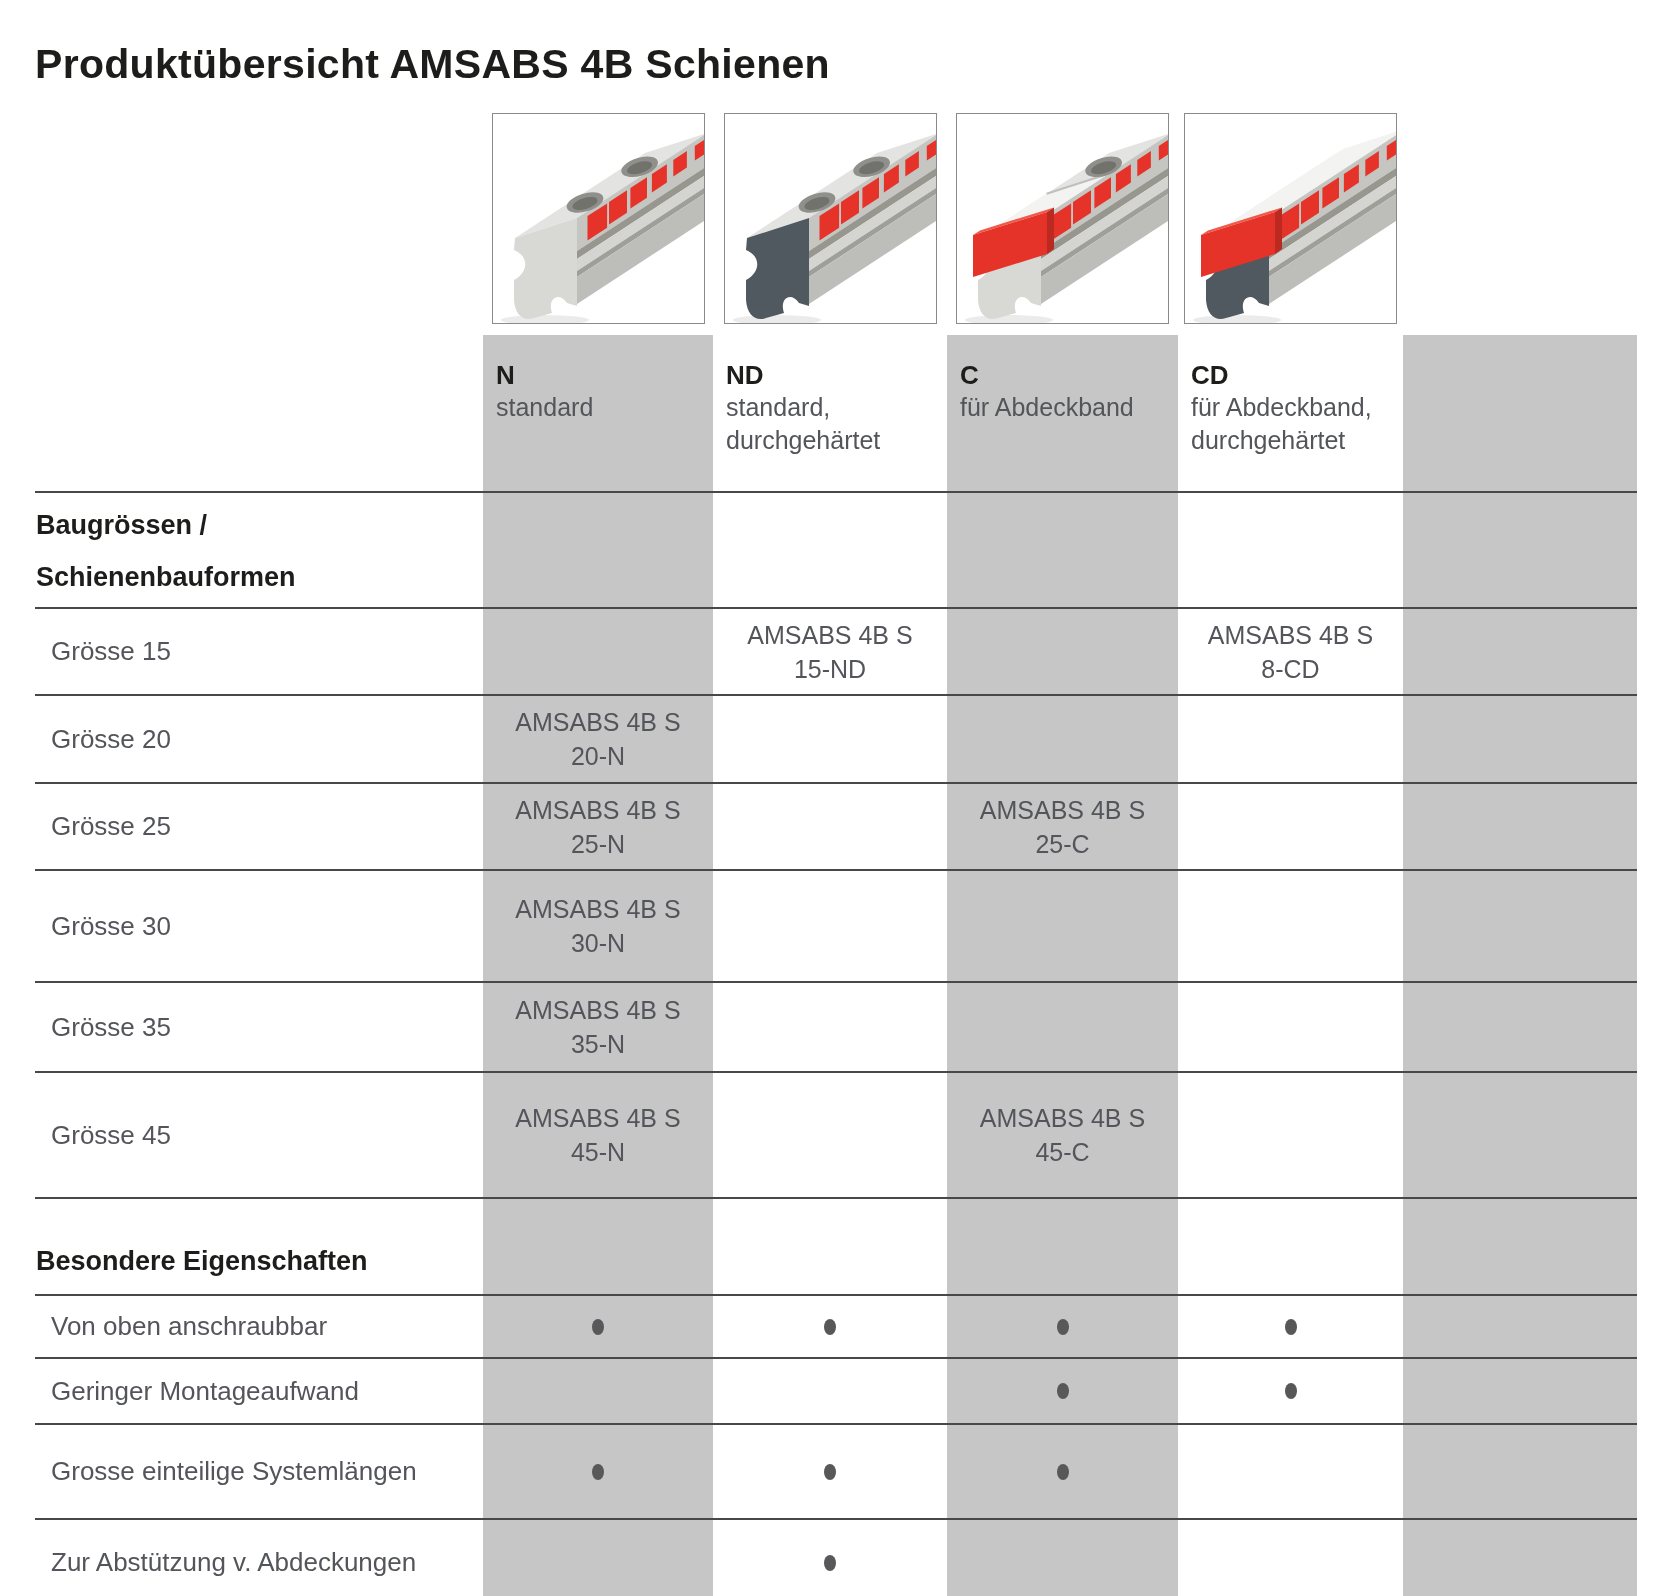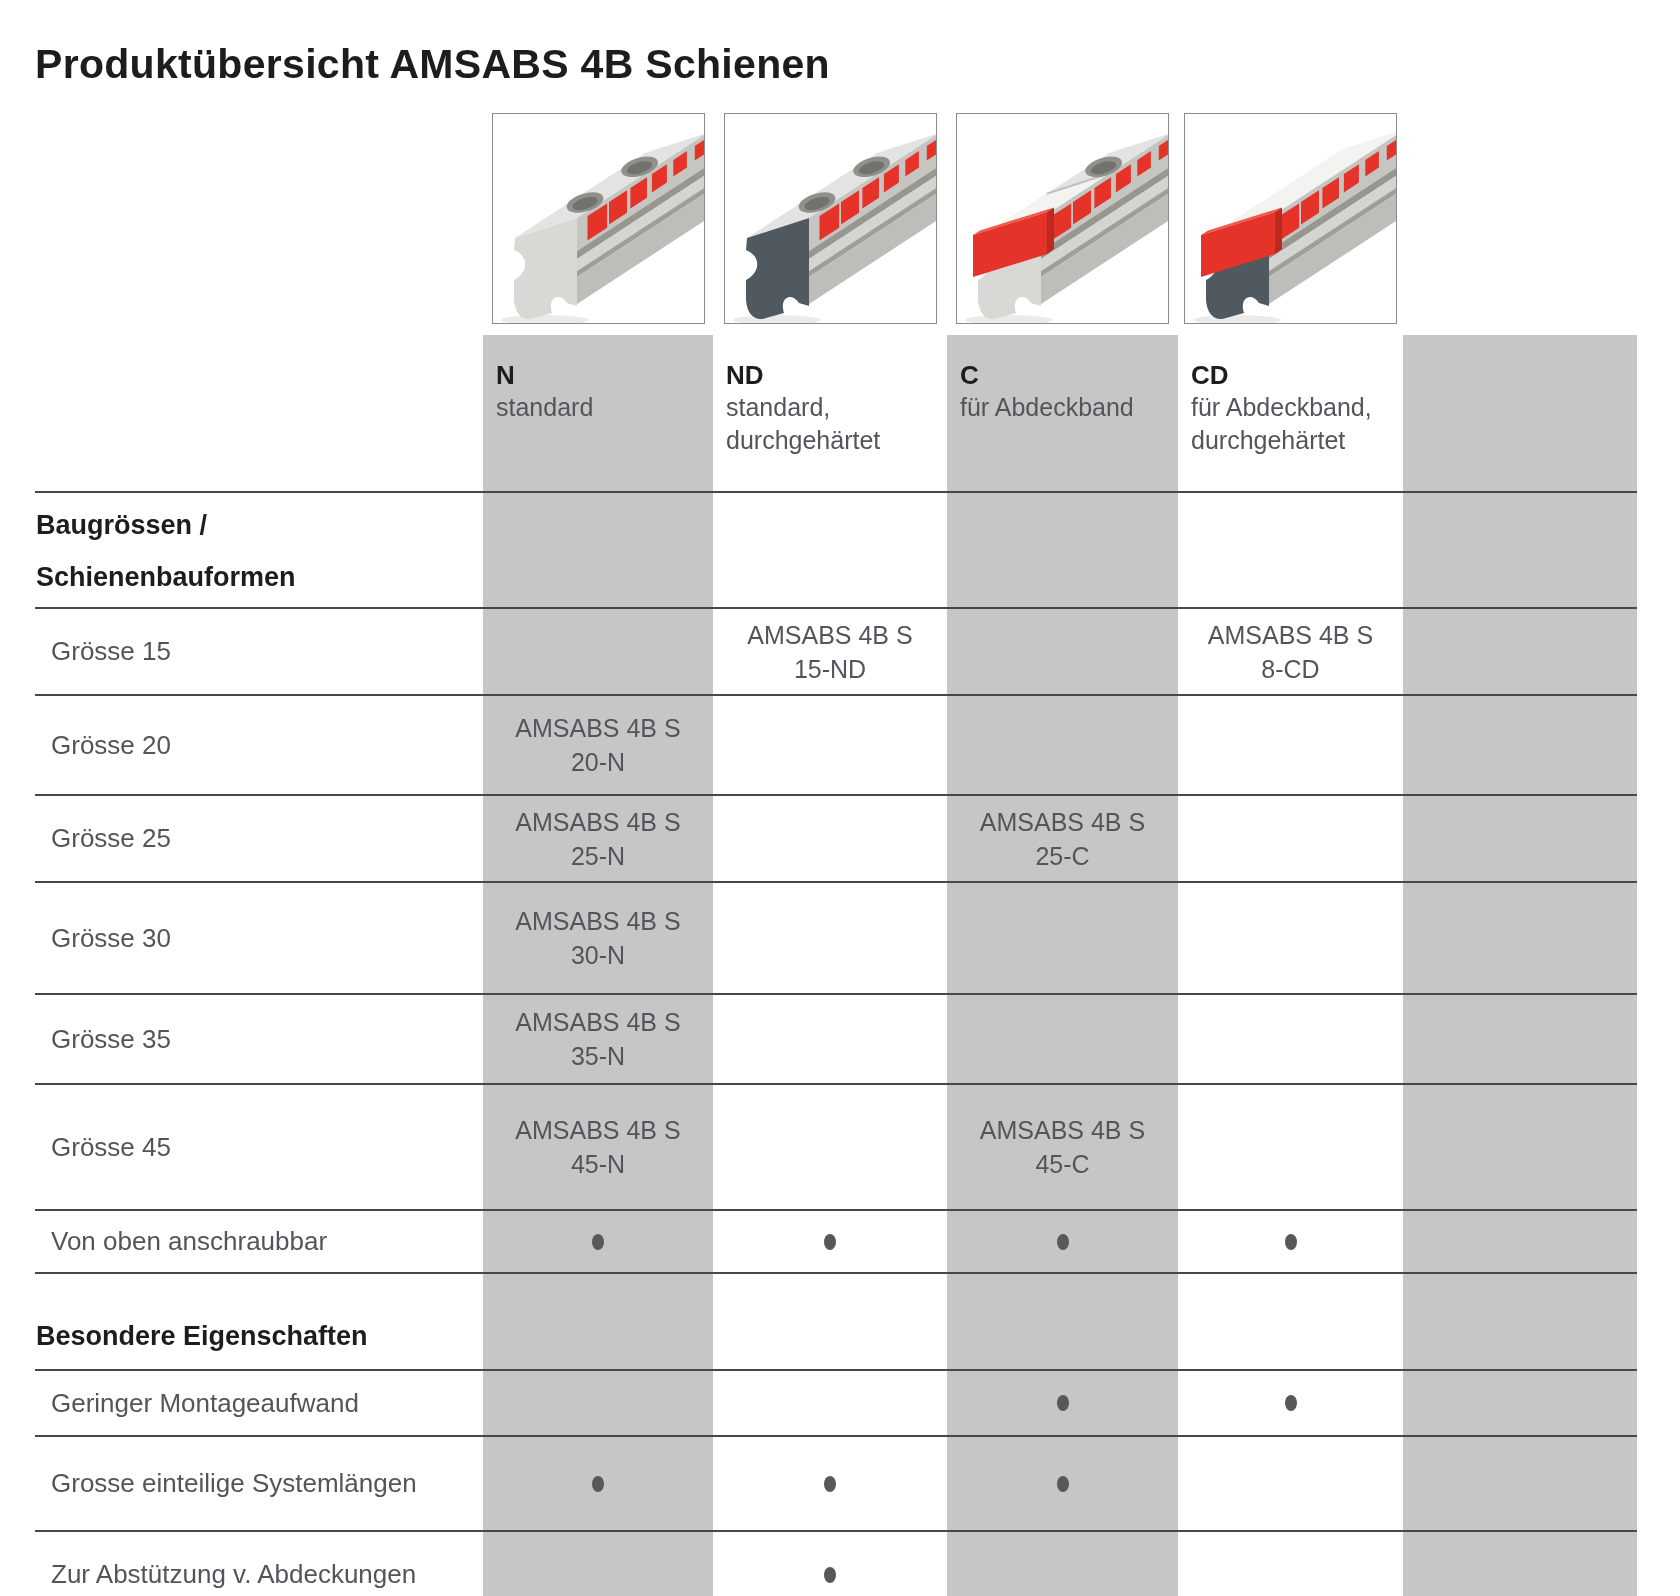--- a/index.html
+++ b/index.html
@@ -211,21 +211,21 @@
         <div>AMSABS 4B S</div>
         <div>15-ND</div>
       </div>
       <div class="cell shaded val-cell"></div>
       <div class="cell val-cell">
         <div>AMSABS 4B S</div>
         <div>8-CD</div>
       </div>
       <div class="cell shaded val-cell"></div>
     </div>
-    <div class="trow bordered" style="height: 100px;">
+    <div class="trow bordered" style="height: 88px;">
       <div class="cell label-cell">Grösse 20</div>
       <div class="cell shaded val-cell">
         <div>AMSABS 4B S</div>
         <div>20-N</div>
       </div>
       <div class="cell val-cell"></div>
       <div class="cell shaded val-cell"></div>
       <div class="cell val-cell"></div>
       <div class="cell shaded val-cell"></div>
     </div>
@@ -271,47 +271,47 @@
         <div>AMSABS 4B S</div>
         <div>45-N</div>
       </div>
       <div class="cell val-cell"></div>
       <div class="cell shaded val-cell">
         <div>AMSABS 4B S</div>
         <div>45-C</div>
       </div>
       <div class="cell val-cell"></div>
       <div class="cell shaded val-cell"></div>
-    </div>
-    <div class="trow bordered" style="height: 63px;">
-      <div class="cell label-cell">Von oben anschraubbar</div>
-      <div class="cell shaded dot-cell">
-        <div class="dot"></div>
-      </div>
-      <div class="cell dot-cell">
-        <div class="dot"></div>
-      </div>
-      <div class="cell shaded dot-cell">
-        <div class="dot"></div>
-      </div>
-      <div class="cell dot-cell">
-        <div class="dot"></div>
-      </div>
-      <div class="cell shaded dot-cell"></div>
     </div>
     <div class="trow bordered" style="height: 97px;">
       <div class="cell sec-cell align-bottom">
         <div>Besondere Eigenschaften</div>
       </div>
       <div class="cell shaded"></div>
       <div class="cell"></div>
       <div class="cell shaded"></div>
       <div class="cell"></div>
       <div class="cell shaded"></div>
     </div>
+    <div class="trow bordered" style="height: 63px;">
+      <div class="cell label-cell">Von oben anschraubbar</div>
+      <div class="cell shaded dot-cell">
+        <div class="dot"></div>
+      </div>
+      <div class="cell dot-cell">
+        <div class="dot"></div>
+      </div>
+      <div class="cell shaded dot-cell">
+        <div class="dot"></div>
+      </div>
+      <div class="cell dot-cell">
+        <div class="dot"></div>
+      </div>
+      <div class="cell shaded dot-cell"></div>
+    </div>
     <div class="trow bordered" style="height: 66px;">
       <div class="cell label-cell">Geringer Montageaufwand</div>
       <div class="cell shaded dot-cell"></div>
       <div class="cell dot-cell"></div>
       <div class="cell shaded dot-cell">
         <div class="dot"></div>
       </div>
       <div class="cell dot-cell">
         <div class="dot"></div>
       </div>

